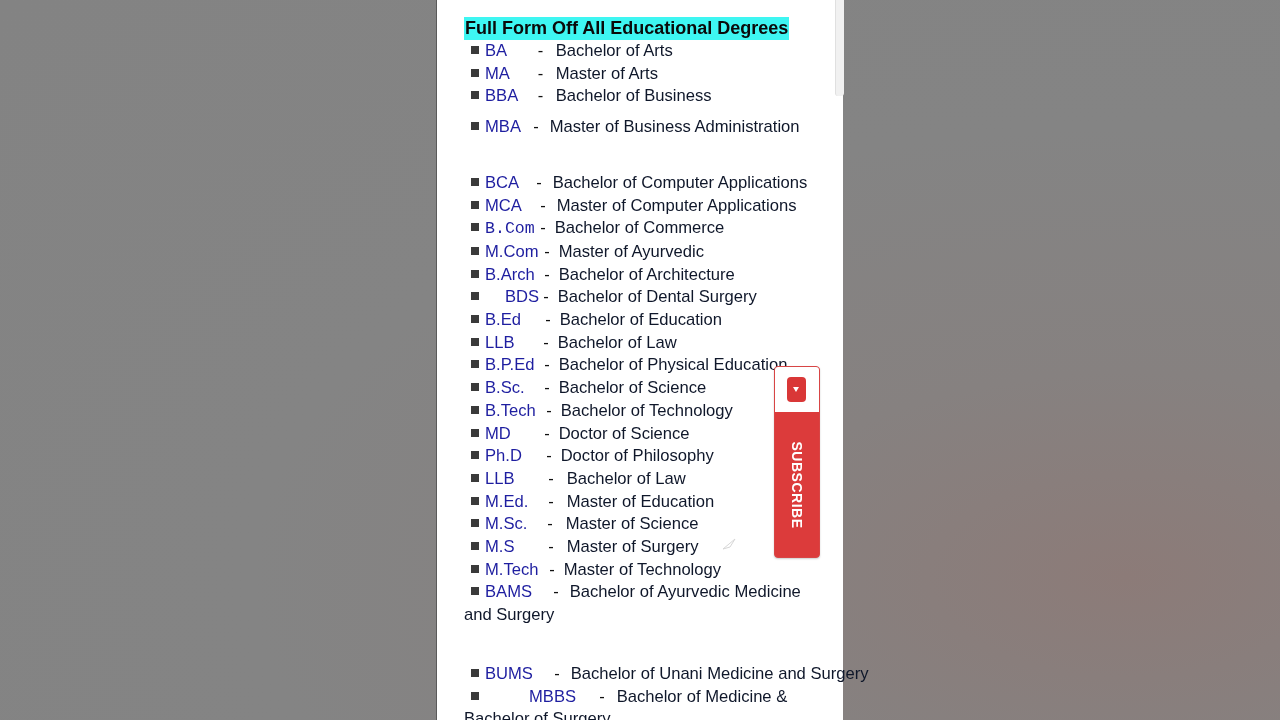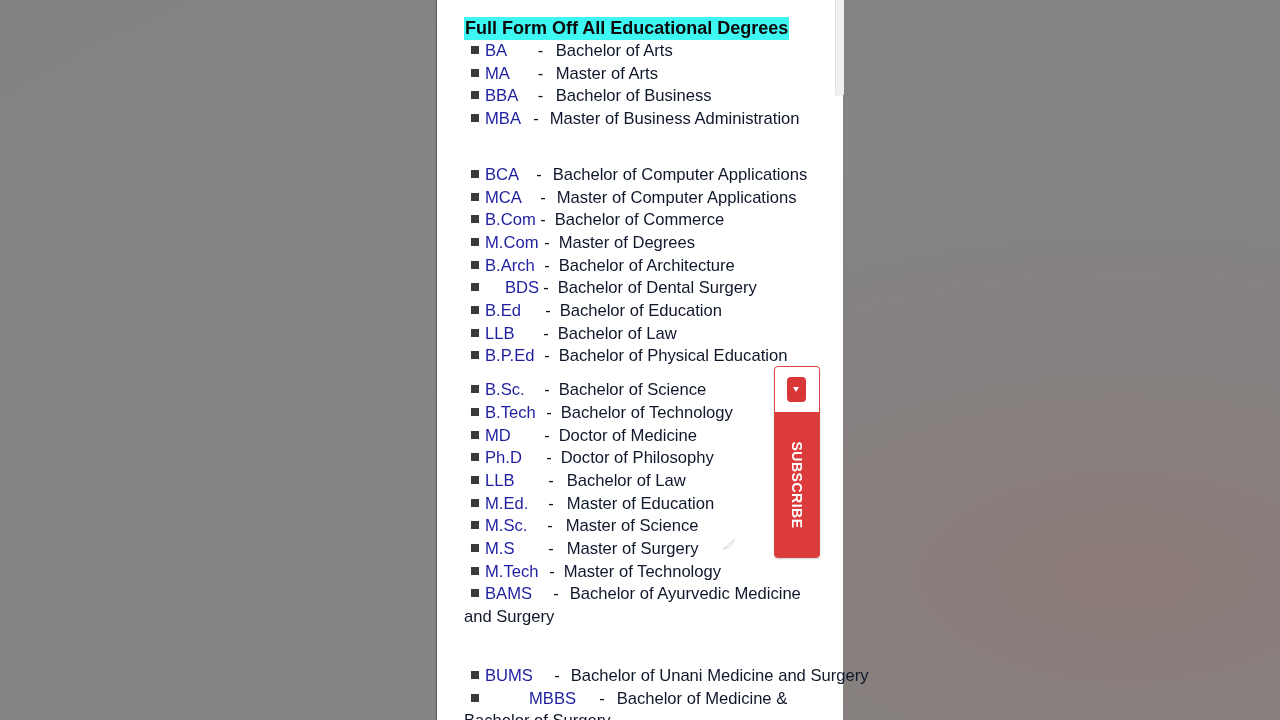--- a/index.html
+++ b/index.html
@@ -146,33 +146,33 @@
 
 <div class="page"></div>
 <div class="scrollbar-track"></div>
 
 <div class="title">Full Form Off All Educational Degrees</div>
 
 <div class="list" id="degree-list">
     <div class="item"><span class="bullet"></span><span class="abbr" style="width: 45px;">BA</span><span class="dash" style="width: 21px;">-</span> <span class="full">Bachelor of Arts</span></div>
     <div class="item"><span class="bullet"></span><span class="abbr" style="width: 45px;">MA</span><span class="dash" style="width: 21px;">-</span> <span class="full">Master of Arts</span></div>
     <div class="item"><span class="bullet"></span><span class="abbr" style="width: 45px;">BBA</span><span class="dash" style="width: 21px;">-</span> <span class="full">Bachelor of Business</span></div>
-    <div class="item"><span class="bullet"></span><span class="abbr" style="width: 42px;">MBA</span><span class="dash" style="width: 18px;">-</span> <span class="full">Master of Business Administration</span></div>
+    <div class="item"><span class="bullet"></span><span class="abbr" style="width: 42px; margin-top: 8px;">MBA</span><span class="dash" style="width: 18px;">-</span> <span class="full">Master of Business Administration</span></div>
     <div class="item"><span class="bullet"></span><span class="abbr" style="width: 45px; margin-top: 33px;">BCA</span><span class="dash" style="width: 18px;">-</span> <span class="full">Bachelor of Computer Applications</span></div>
     <div class="item"><span class="bullet"></span><span class="abbr" style="width: 49px;">MCA</span><span class="dash" style="width: 18px;">-</span> <span class="full">Master of Computer Applications</span></div>
-    <div class="item"><span class="bullet"></span><span class="abbr" style="width: 51px;">B.Com</span><span class="dash" style="width: 14px;">-</span> <span class="full">Bachelor of Commerce</span></div>
-    <div class="item"><span class="bullet"></span><span class="abbr" style="width: 55px;">M.Com</span><span class="dash" style="width: 14px;">-</span> <span class="full">Master of Degrees</span></div>
+    <div class="item"><span class="bullet"></span><span class="abbr" style="width: 51px; font-family: Liberation Mono, monospace;">B.Com</span><span class="dash" style="width: 14px;">-</span> <span class="full">Bachelor of Commerce</span></div>
+    <div class="item"><span class="bullet"></span><span class="abbr" style="width: 55px;">M.Com</span><span class="dash" style="width: 14px;">-</span> <span class="full">Master of Ayurvedic</span></div>
     <div class="item"><span class="bullet"></span><span class="abbr" style="width: 55px;">B.Arch</span><span class="dash" style="width: 14px;">-</span> <span class="full">Bachelor of Architecture</span></div>
     <div class="item"><span class="bullet"></span><span class="abbr" style="width: 54px; text-align: right;">BDS</span><span class="dash" style="width: 14px;">-</span> <span class="full">Bachelor of Dental Surgery</span></div>
     <div class="item"><span class="bullet"></span><span class="abbr" style="width: 56px;">B.Ed</span><span class="dash" style="width: 14px;">-</span> <span class="full">Bachelor of Education</span></div>
     <div class="item"><span class="bullet"></span><span class="abbr" style="width: 54px;">LLB</span><span class="dash" style="width: 14px;">-</span> <span class="full">Bachelor of Law</span></div>
     <div class="item"><span class="bullet"></span><span class="abbr" style="width: 55px;">B.P.Ed</span><span class="dash" style="width: 14px;">-</span> <span class="full">Bachelor of Physical Education</span></div>
-    <div class="item"><span class="bullet"></span><span class="abbr" style="width: 55px; margin-top: 11px;">B.Sc.</span><span class="dash" style="width: 14px;">-</span> <span class="full">Bachelor of Science</span></div>
+    <div class="item"><span class="bullet"></span><span class="abbr" style="width: 55px;">B.Sc.</span><span class="dash" style="width: 14px;">-</span> <span class="full">Bachelor of Science</span></div>
     <div class="item"><span class="bullet"></span><span class="abbr" style="width: 57px;">B.Tech</span><span class="dash" style="width: 14px;">-</span> <span class="full">Bachelor of Technology</span></div>
-    <div class="item"><span class="bullet"></span><span class="abbr" style="width: 55px;">MD</span><span class="dash" style="width: 14px;">-</span> <span class="full">Doctor of Medicine</span></div>
+    <div class="item"><span class="bullet"></span><span class="abbr" style="width: 55px;">MD</span><span class="dash" style="width: 14px;">-</span> <span class="full">Doctor of Science</span></div>
     <div class="item"><span class="bullet"></span><span class="abbr" style="width: 57px;">Ph.D</span><span class="dash" style="width: 14px;">-</span> <span class="full">Doctor of Philosophy</span></div>
     <div class="item"><span class="bullet"></span><span class="abbr" style="width: 55px;">LLB</span><span class="dash" style="width: 22px;">-</span> <span class="full">Bachelor of Law</span></div>
     <div class="item"><span class="bullet"></span><span class="abbr" style="width: 55px;">M.Ed.</span><span class="dash" style="width: 22px;">-</span> <span class="full">Master of Education</span></div>
     <div class="item"><span class="bullet"></span><span class="abbr" style="width: 54px;">M.Sc.</span><span class="dash" style="width: 22px;">-</span> <span class="full">Master of Science</span></div>
     <div class="item"><span class="bullet"></span><span class="abbr" style="width: 55px;">M.S</span><span class="dash" style="width: 22px;">-</span> <span class="full">Master of Surgery</span></div>
     <div class="item"><span class="bullet"></span><span class="abbr" style="width: 60px;">M.Tech</span><span class="dash" style="width: 14px;">-</span> <span class="full">Master of Technology</span></div>
     <div class="item wrap"><span class="bullet"></span><span class="abbr" style="width: 62px;">BAMS</span><span class="dash" style="width: 18px;">-</span> <span class="full">Bachelor of Ayurvedic Medicine and Surgery</span></div>
     <div class="item"><span class="bullet"></span><span class="abbr" style="width: 63px; margin-top: 36px;">BUMS</span><span class="dash" style="width: 18px;">-</span> <span class="full">Bachelor of Unani Medicine and Surgery</span></div>
     <div class="item wrap"><span class="bullet"></span><span class="abbr" style="width: 63px; margin-left: 44px;">MBBS</span><span class="dash" style="width: 20px;">-</span> <span class="full">Bachelor of Medicine &amp; Bachelor of Surgery</span></div>
   </div>

